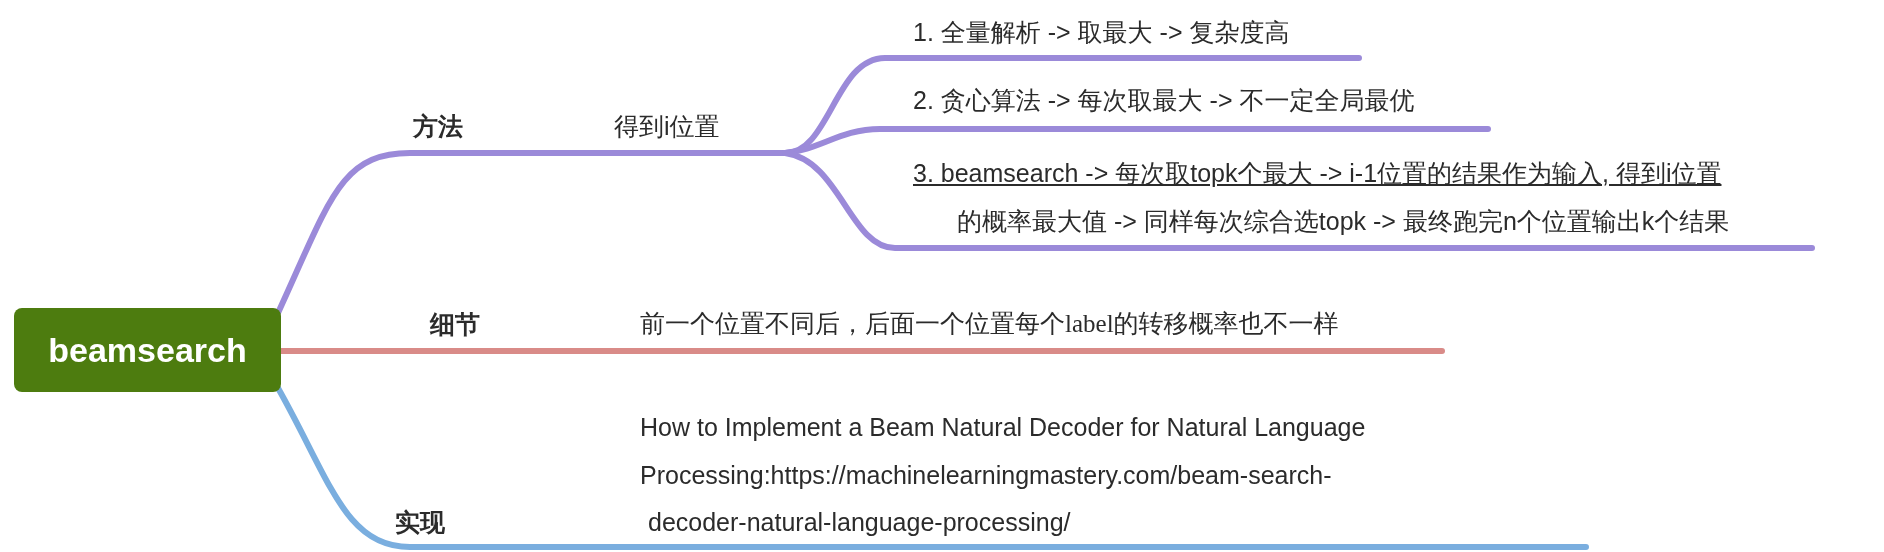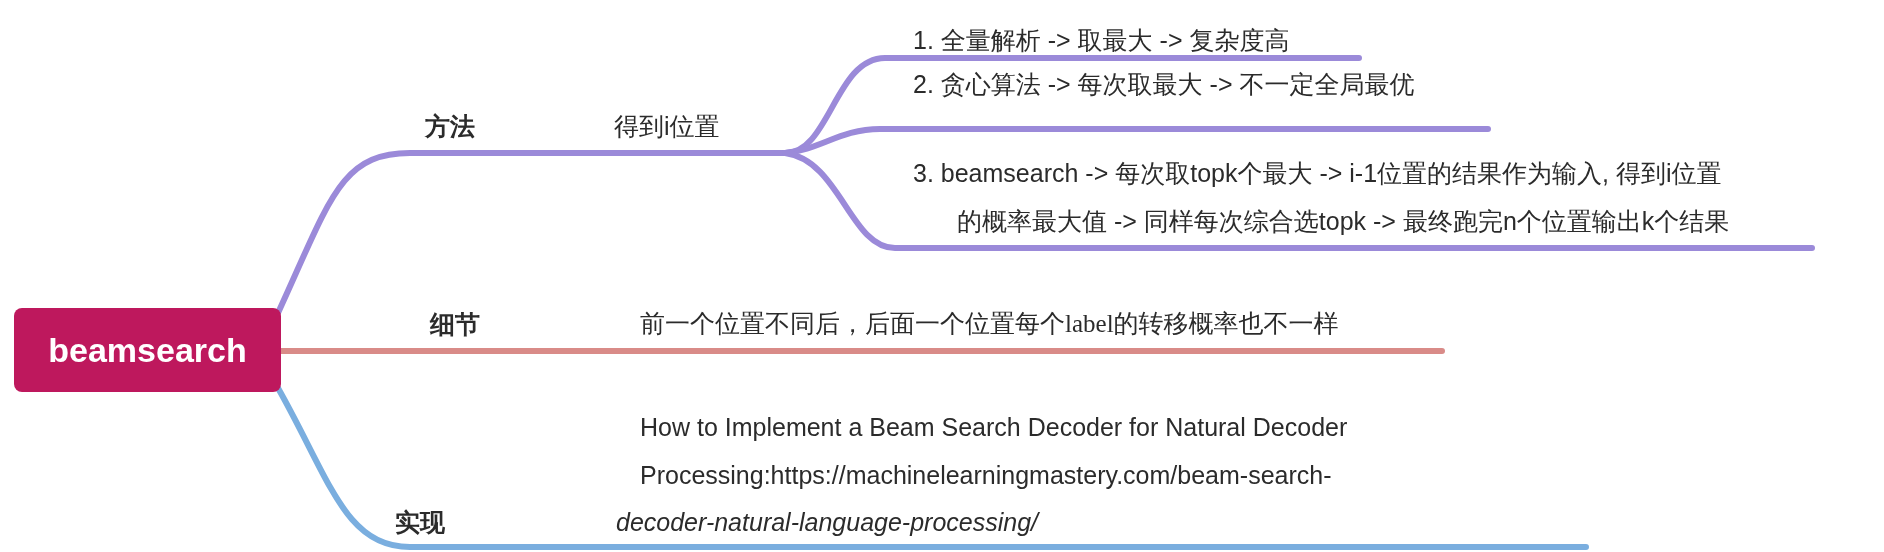--- a/index.html
+++ b/index.html
@@ -1,20 +1,20 @@
 <!DOCTYPE html>
 <html><head>
 <meta charset="utf-8">
 <style>
   html, body { margin:0; padding:0; background:#ffffff; }
   body { width:1884px; height:552px; position:relative; overflow:hidden;
          font-family:"Liberation Sans","DejaVu Sans",sans-serif; color:#2b2b2b; }
   svg.lines { position:absolute; left:0; top:0; }
   .root { position:absolute; left:14px; top:308px; width:267px; height:84px;
-          background:#be185d; border-radius:8px; color:#fff; font-weight:bold;
+          background:#4d7c0f; border-radius:8px; color:#fff; font-weight:bold;
           font-size:34px; display:flex; align-items:center; justify-content:center; }
   .t { position:absolute; font-size:25px; white-space:nowrap; line-height:48px; }
   .l1 { font-weight:bold; }
 </style>
 </head>
 <body>
 
 <svg class="lines" width="1884" height="552">
   <g fill="none" stroke-width="6" stroke-linecap="round">
 
@@ -26,26 +26,26 @@
     <path d="M281 351 L 1442 351" stroke="#d98b88"></path>
 
     <path d="M278 388 C 330 480, 345 547, 410 547 L 1586 547" stroke="#7aaedf"></path>
   </g>
 </svg>
 
 <div class="root">
   <span>beamsearch</span>
 </div>
 
-<div class="t l1" style="left:413px;top:102px;margin-left:12px;">方法</div>
+<div class="t l1" style="left:413px;top:102px;">方法</div>
 <div class="t" style="left:614px;top:102px;">得到i位置</div>
-<div class="t" style="left:913px;top:16px;text-align:right;">1. 全量解析 -&gt; 取最大 -&gt; 复杂度高</div>
-<div class="t" style="left:913px;top:60px;text-align:right;">2. 贪心算法 -&gt; 每次取最大 -&gt; 不一定全局最优</div>
-<div class="t" style="left:913px;top:149px;">3. beamsearch -&gt; 每次取topk个最大 -&gt; i-1位置的结果作为输入, 得到i位置</div>
+<div class="t" style="left:913px;top:8px;text-align:right;">1. 全量解析 -&gt; 取最大 -&gt; 复杂度高</div>
+<div class="t" style="left:913px;top:76px;text-align:right;">2. 贪心算法 -&gt; 每次取最大 -&gt; 不一定全局最优</div>
+<div class="t" style="left:913px;top:149px;text-decoration:underline;">3. beamsearch -&gt; 每次取topk个最大 -&gt; i-1位置的结果作为输入, 得到i位置</div>
 <div class="t" style="left:957px;top:197px;">的概率最大值 -&gt; 同样每次综合选topk -&gt; 最终跑完n个位置输出k个结果</div>
 
 <div class="t l1" style="left:430px;top:300px;">细节</div>
 <div class="t" style="left:640px;top:300px;font-family:Liberation Serif, serif;">前一个位置不同后，后面一个位置每个label的转移概率也不一样</div>
 
 <div class="t l1" style="left:395px;top:498px;">实现</div>
-<div class="t" style="left:640px;top:403px;">How to Implement a Beam Search Decoder for Natural Decoder</div>
+<div class="t" style="left:640px;top:403px;">How to Implement a Beam Natural Decoder for Natural Language</div>
 <div class="t" style="left:640px;top:451px;">Processing:https://machinelearningmastery.com/beam-search-</div>
-<div class="t" style="left:616px;top:498px;font-style:italic;">decoder-natural-language-processing/</div>
+<div class="t" style="left:648px;top:498px;">decoder-natural-language-processing/</div>
 
 </body></html>

